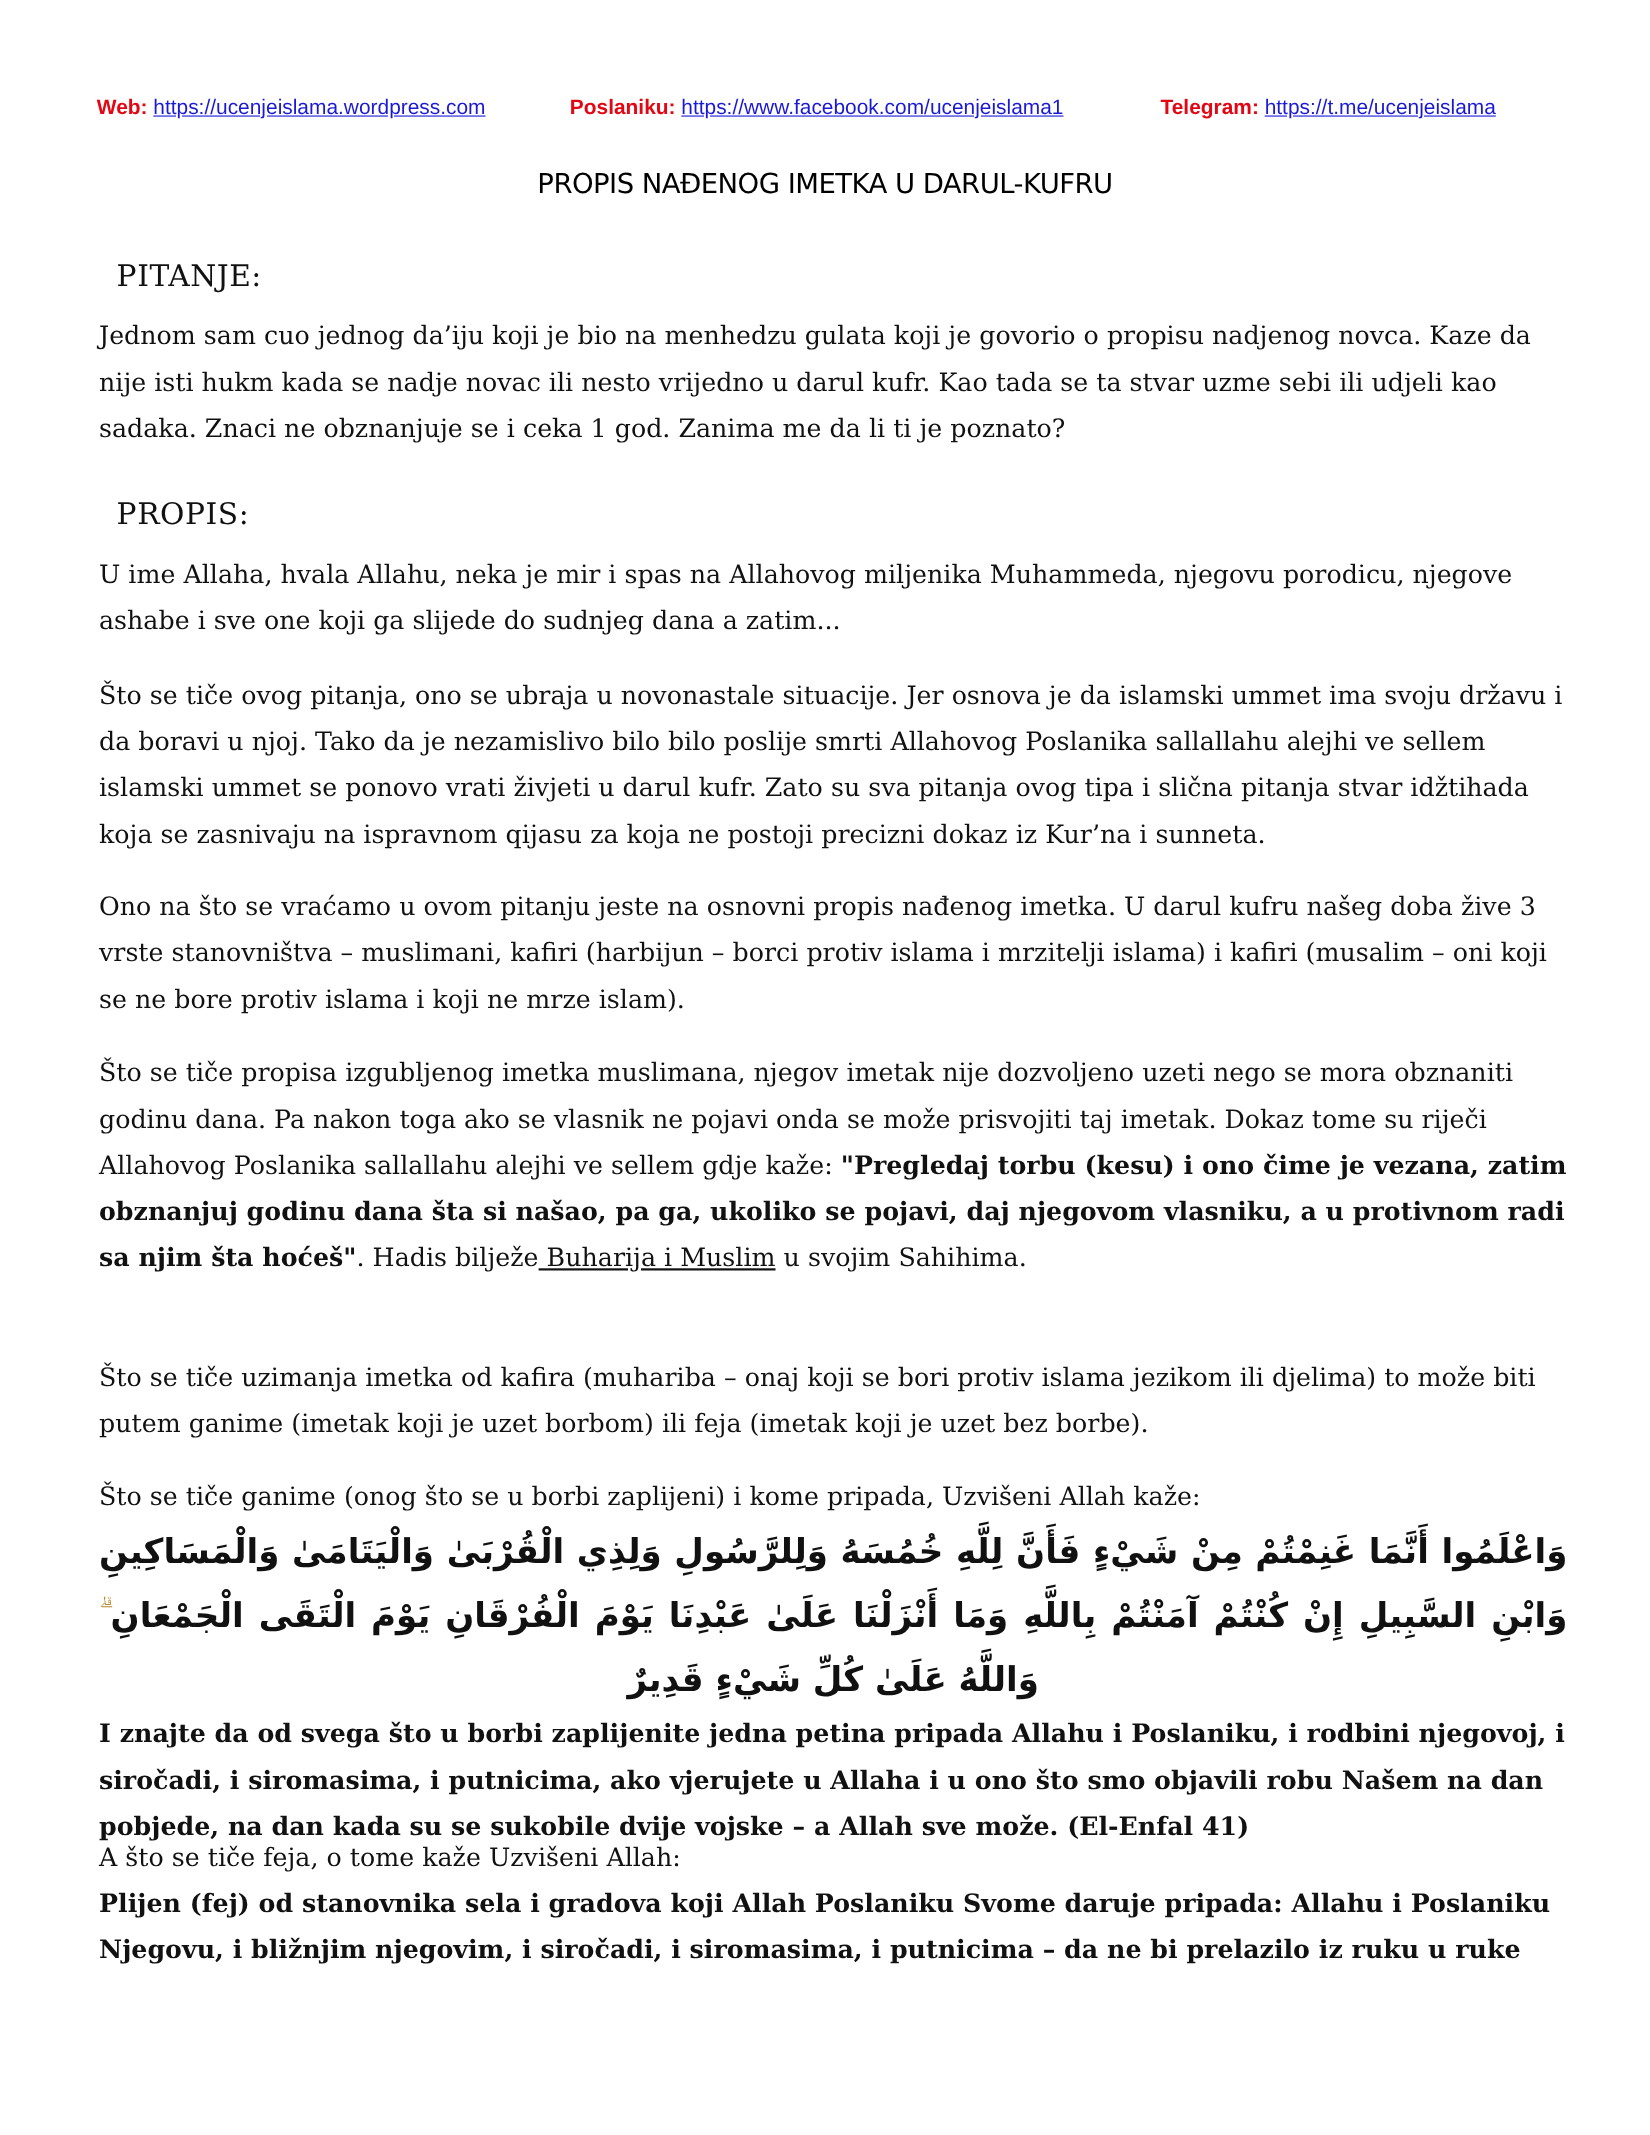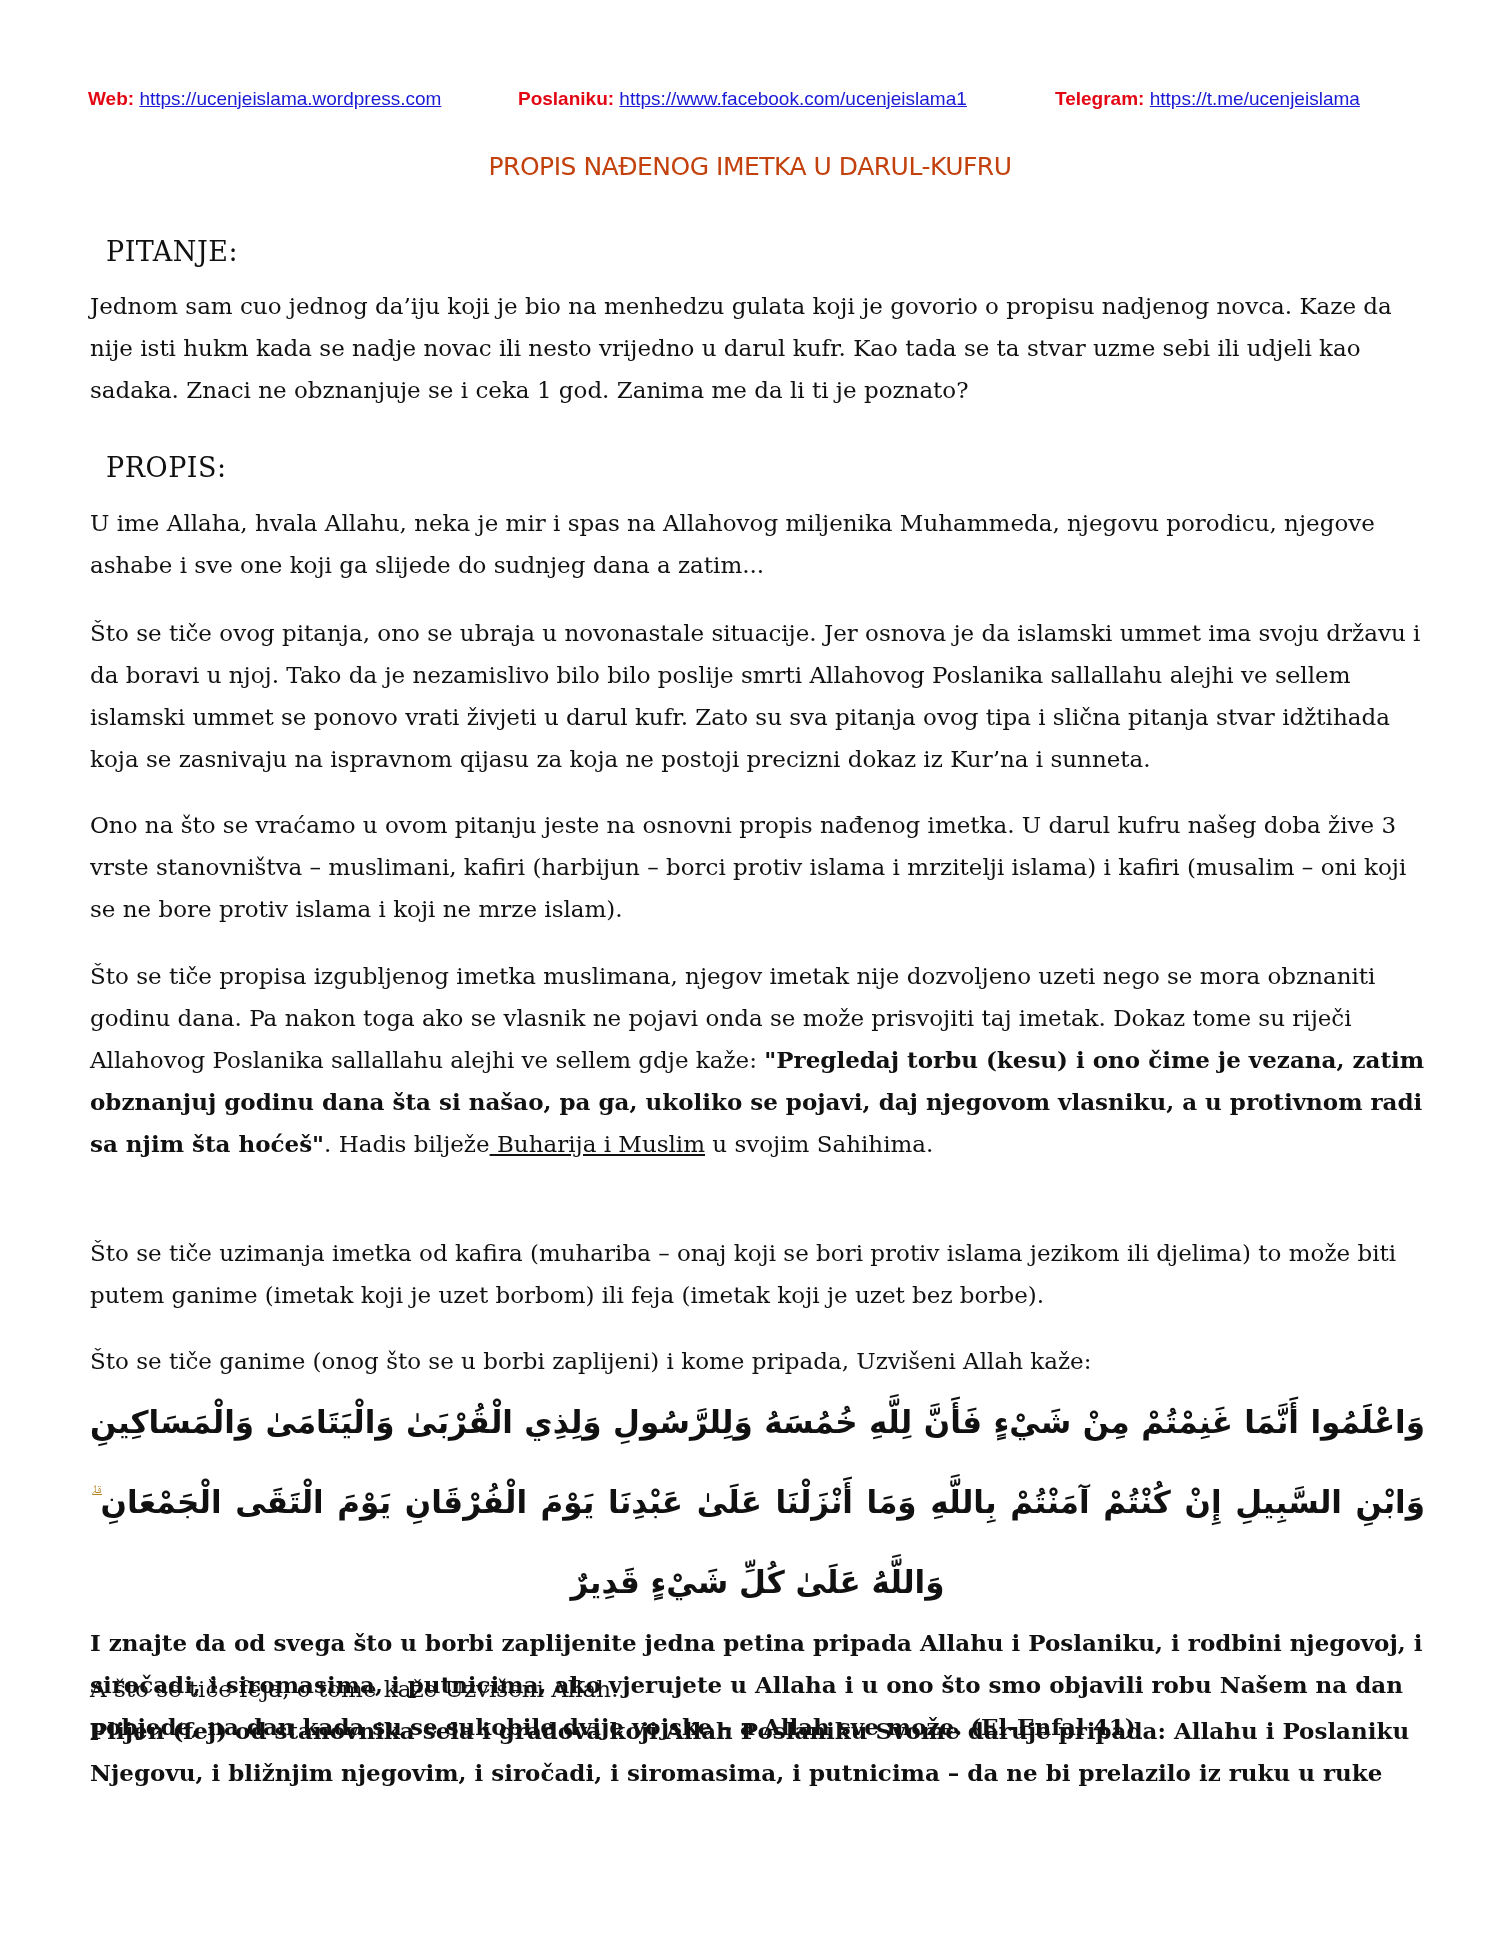--- a/index.html
+++ b/index.html
@@ -8,34 +8,34 @@
   .header {
     position: absolute; top: 88px; left: 0; width: 1500px;
     font-family: "Liberation Sans", sans-serif; font-size: 19px;
     white-space: nowrap;
   }
   .header .item { position: absolute; top: 0; }
   .header .lbl { color: #e30613; font-weight: bold; }
   .header a { color: #1a1ad6; text-decoration: underline; }
   .title {
     position: absolute; top: 152px; left: 0; width: 1500px; text-align: center;
-    font-family: "DejaVu Sans", sans-serif; font-size: 25px; color: #c2410c;
+    font-family: "DejaVu Sans", sans-serif; font-size: 25px; color: #000000;
     letter-spacing: -0.5px;
   }
   .content {
     position: absolute; left: 90px; width: 1335px;
     font-family: "DejaVu Serif", serif; color: #111;
   }
   .heading { font-size: 27px; letter-spacing: 0.5px; font-weight: normal; margin: 16px; }
   .para { font-size: 23px; line-height: 42px; margin: 0; }
   .bold { font-weight: bold; }
   .u { text-decoration: underline; text-align: right; }
   .arabic {
     font-family: "DejaVu Sans", sans-serif; font-weight: bold; font-size: 31px;
-    line-height: 80px; direction: rtl; text-align: justify; text-align-last: center;
+    line-height: 58px; direction: rtl; text-align: justify; text-align-last: center;
   }
   .ayah-mark { color: #b8862a; font-weight: normal; }
 </style>
 </head>
 <body>
 
 <div class="page">
 
   <div class="header">
     <span class="item" style="left:88px">

